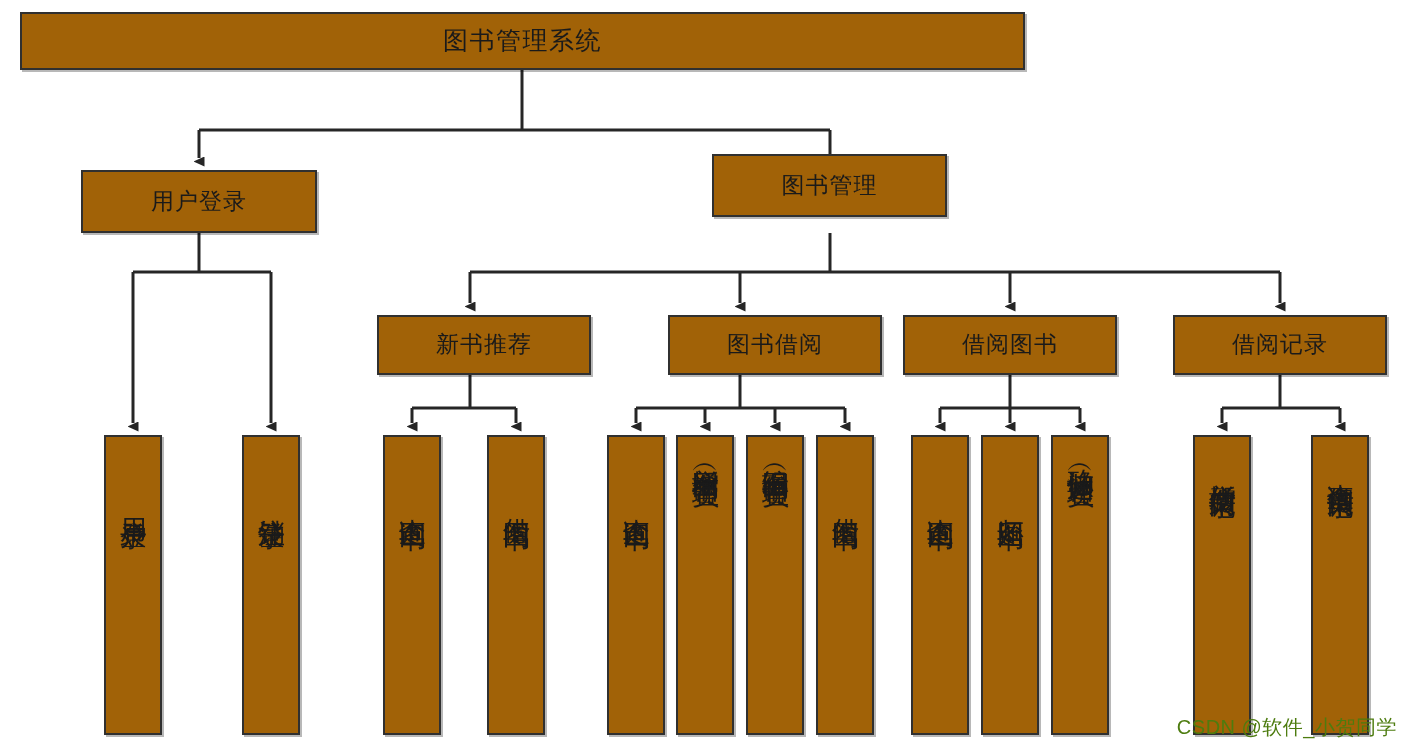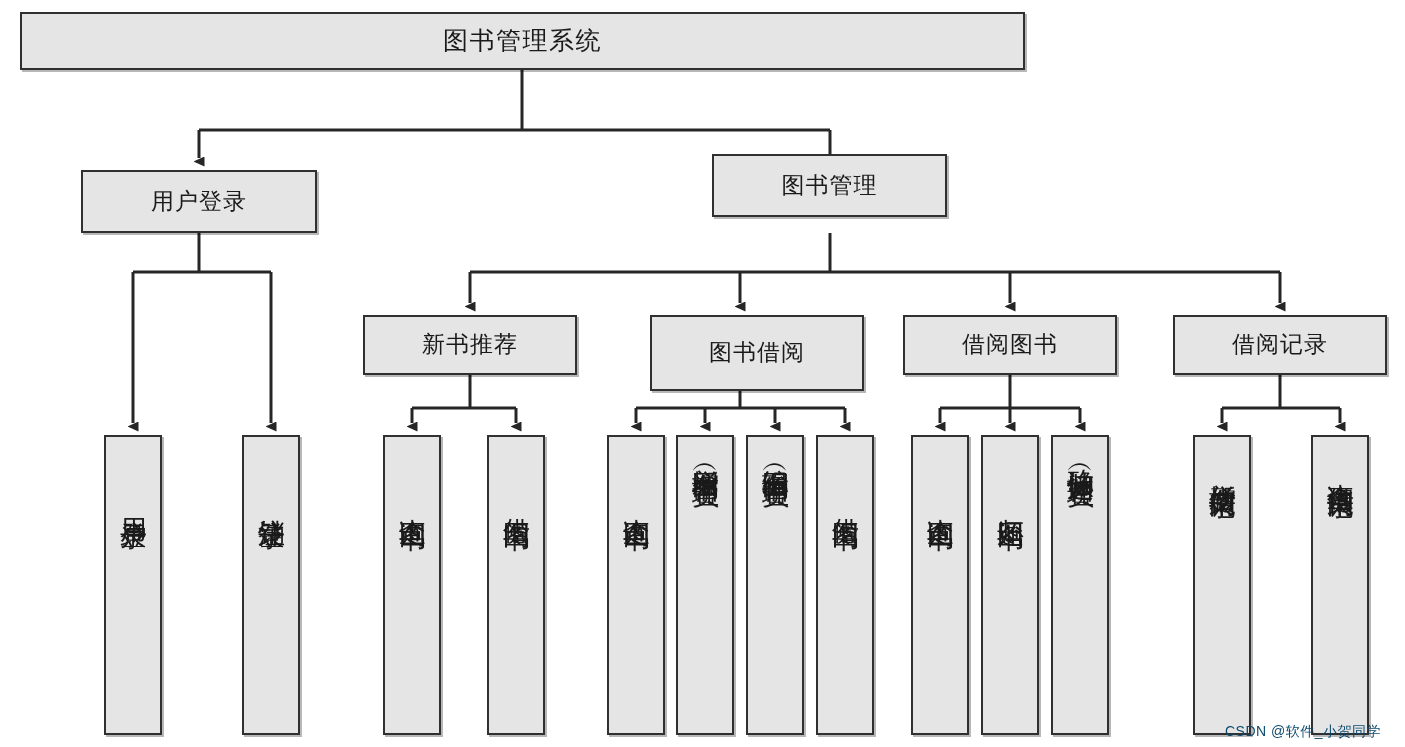--- a/index.html
+++ b/index.html
@@ -21,21 +21,21 @@
     position: absolute;
     left: 0;
     top: 0;
     width: 1405px;
     height: 747px;
     pointer-events: none;
   }
   .node {
     position: absolute;
     box-sizing: border-box;
-    background: #e5e5e5;
+    background: #a16207;
     border: 2px solid #303030;
     box-shadow: 2px 2px 0 0 rgba(0,0,0,0.28);
     display: flex;
     align-items: center;
     justify-content: center;
     color: #1a1a1a;
   }
   .node-h {
     font-size: 23px;
     letter-spacing: 1px;
@@ -58,24 +58,24 @@
     line-height: 1.08;
     letter-spacing: 2px;
     white-space: nowrap;
     color: #1a1a1a;
   }
   .node-v.tall .vtext {
     padding-top: 0;
   }
   .watermark {
     position: absolute;
-    right: 24px;
+    right: 8px;
     bottom: 6px;
-    font-size: 14px;
-    color: #0c4a6e;
+    font-size: 20px;
+    color: #4d7c0f;
     letter-spacing: 0.5px;
     white-space: nowrap;
   }
 </style>
 </head>
 <body>
 
 <div id="diagram-root">
 
   <svg class="wires" viewBox="0 0 1405 747" xmlns="http://www.w3.org/2000/svg">
@@ -133,24 +133,24 @@
     <span>图书管理系统</span>
   </div>
 
   <div class="node node-h" style="left:81px; top:170px; width:236px; height:63px;">
     <span>用户登录</span>
   </div>
   <div class="node node-h" style="left:712px; top:154px; width:235px; height:63px;">
     <span>图书管理</span>
   </div>
 
-  <div class="node node-h" style="left:363px; top:315px; width:214px; height:60px;">
+  <div class="node node-h" style="left:377px; top:315px; width:214px; height:60px;">
     <span>新书推荐</span>
   </div>
-  <div class="node node-h" style="left:650px; top:315px; width:214px; height:76px;">
+  <div class="node node-h" style="left:668px; top:315px; width:214px; height:60px;">
     <span>图书借阅</span>
   </div>
   <div class="node node-h" style="left:903px; top:315px; width:214px; height:60px;">
     <span>借阅图书</span>
   </div>
   <div class="node node-h" style="left:1173px; top:315px; width:214px; height:60px;">
     <span>借阅记录</span>
   </div>
 
   <div class="node node-v" style="left:104px; top:435px; width:58px; height:300px;">

